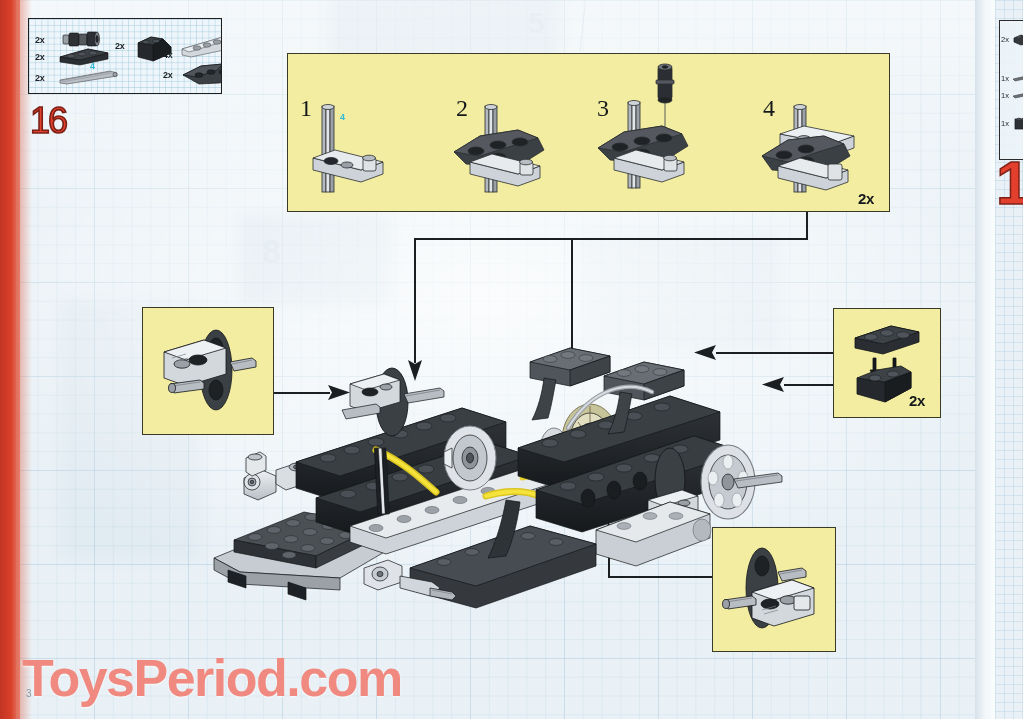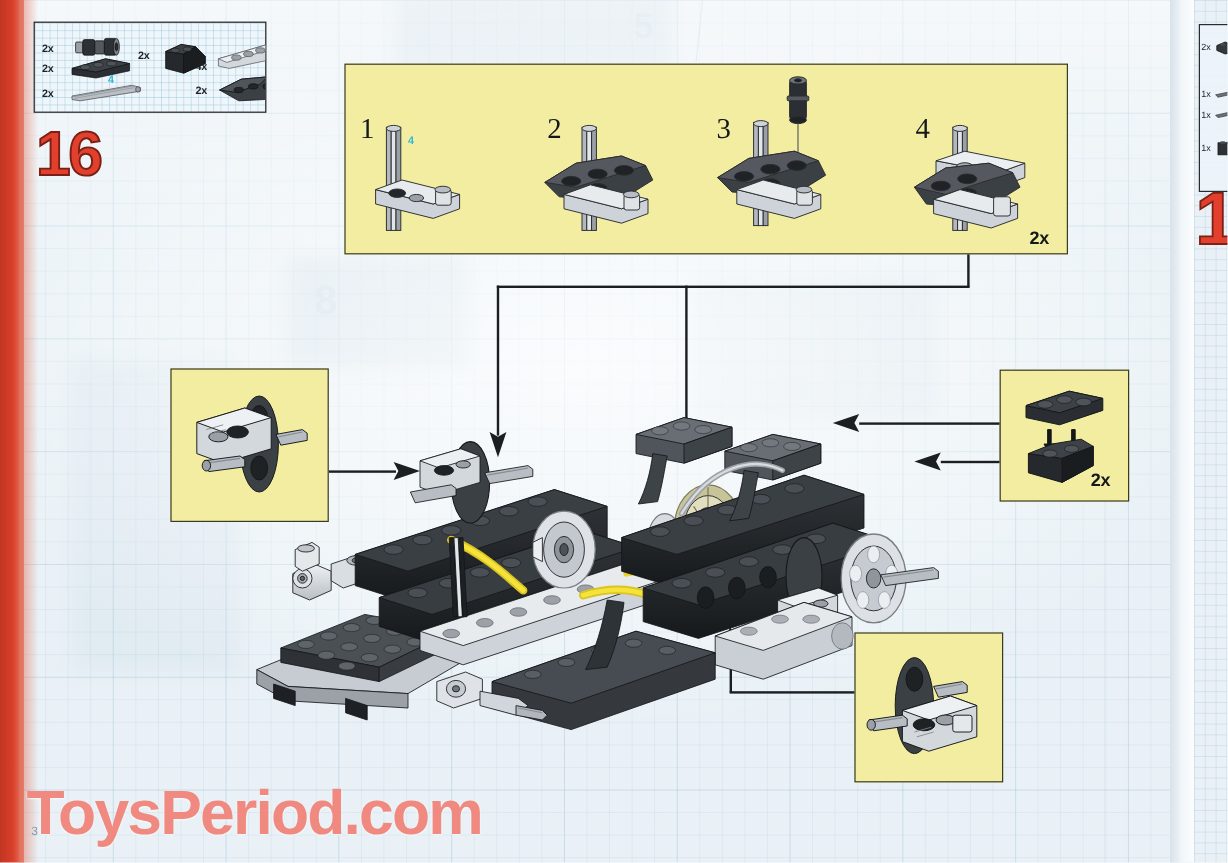--- a/index.html
+++ b/index.html
@@ -149,22 +149,22 @@
     position: absolute;
     font-size: 9px;
     font-weight: bold;
     color: #2fb8d8;
   }
 
   
   .step-num {
     position: absolute;
     left: 30px; top: 103px;
-    font-size: 52px;
-    font-weight: bold;
+    font-size: 36px;
+    font-weight: normal;
     color: #e2402c;
     -webkit-text-stroke: 1.6px #7a2016;
     letter-spacing: -2px;
     line-height: 1;
   }
 
   
   .yellow {
     position: absolute;
     background: #f2eda0;

